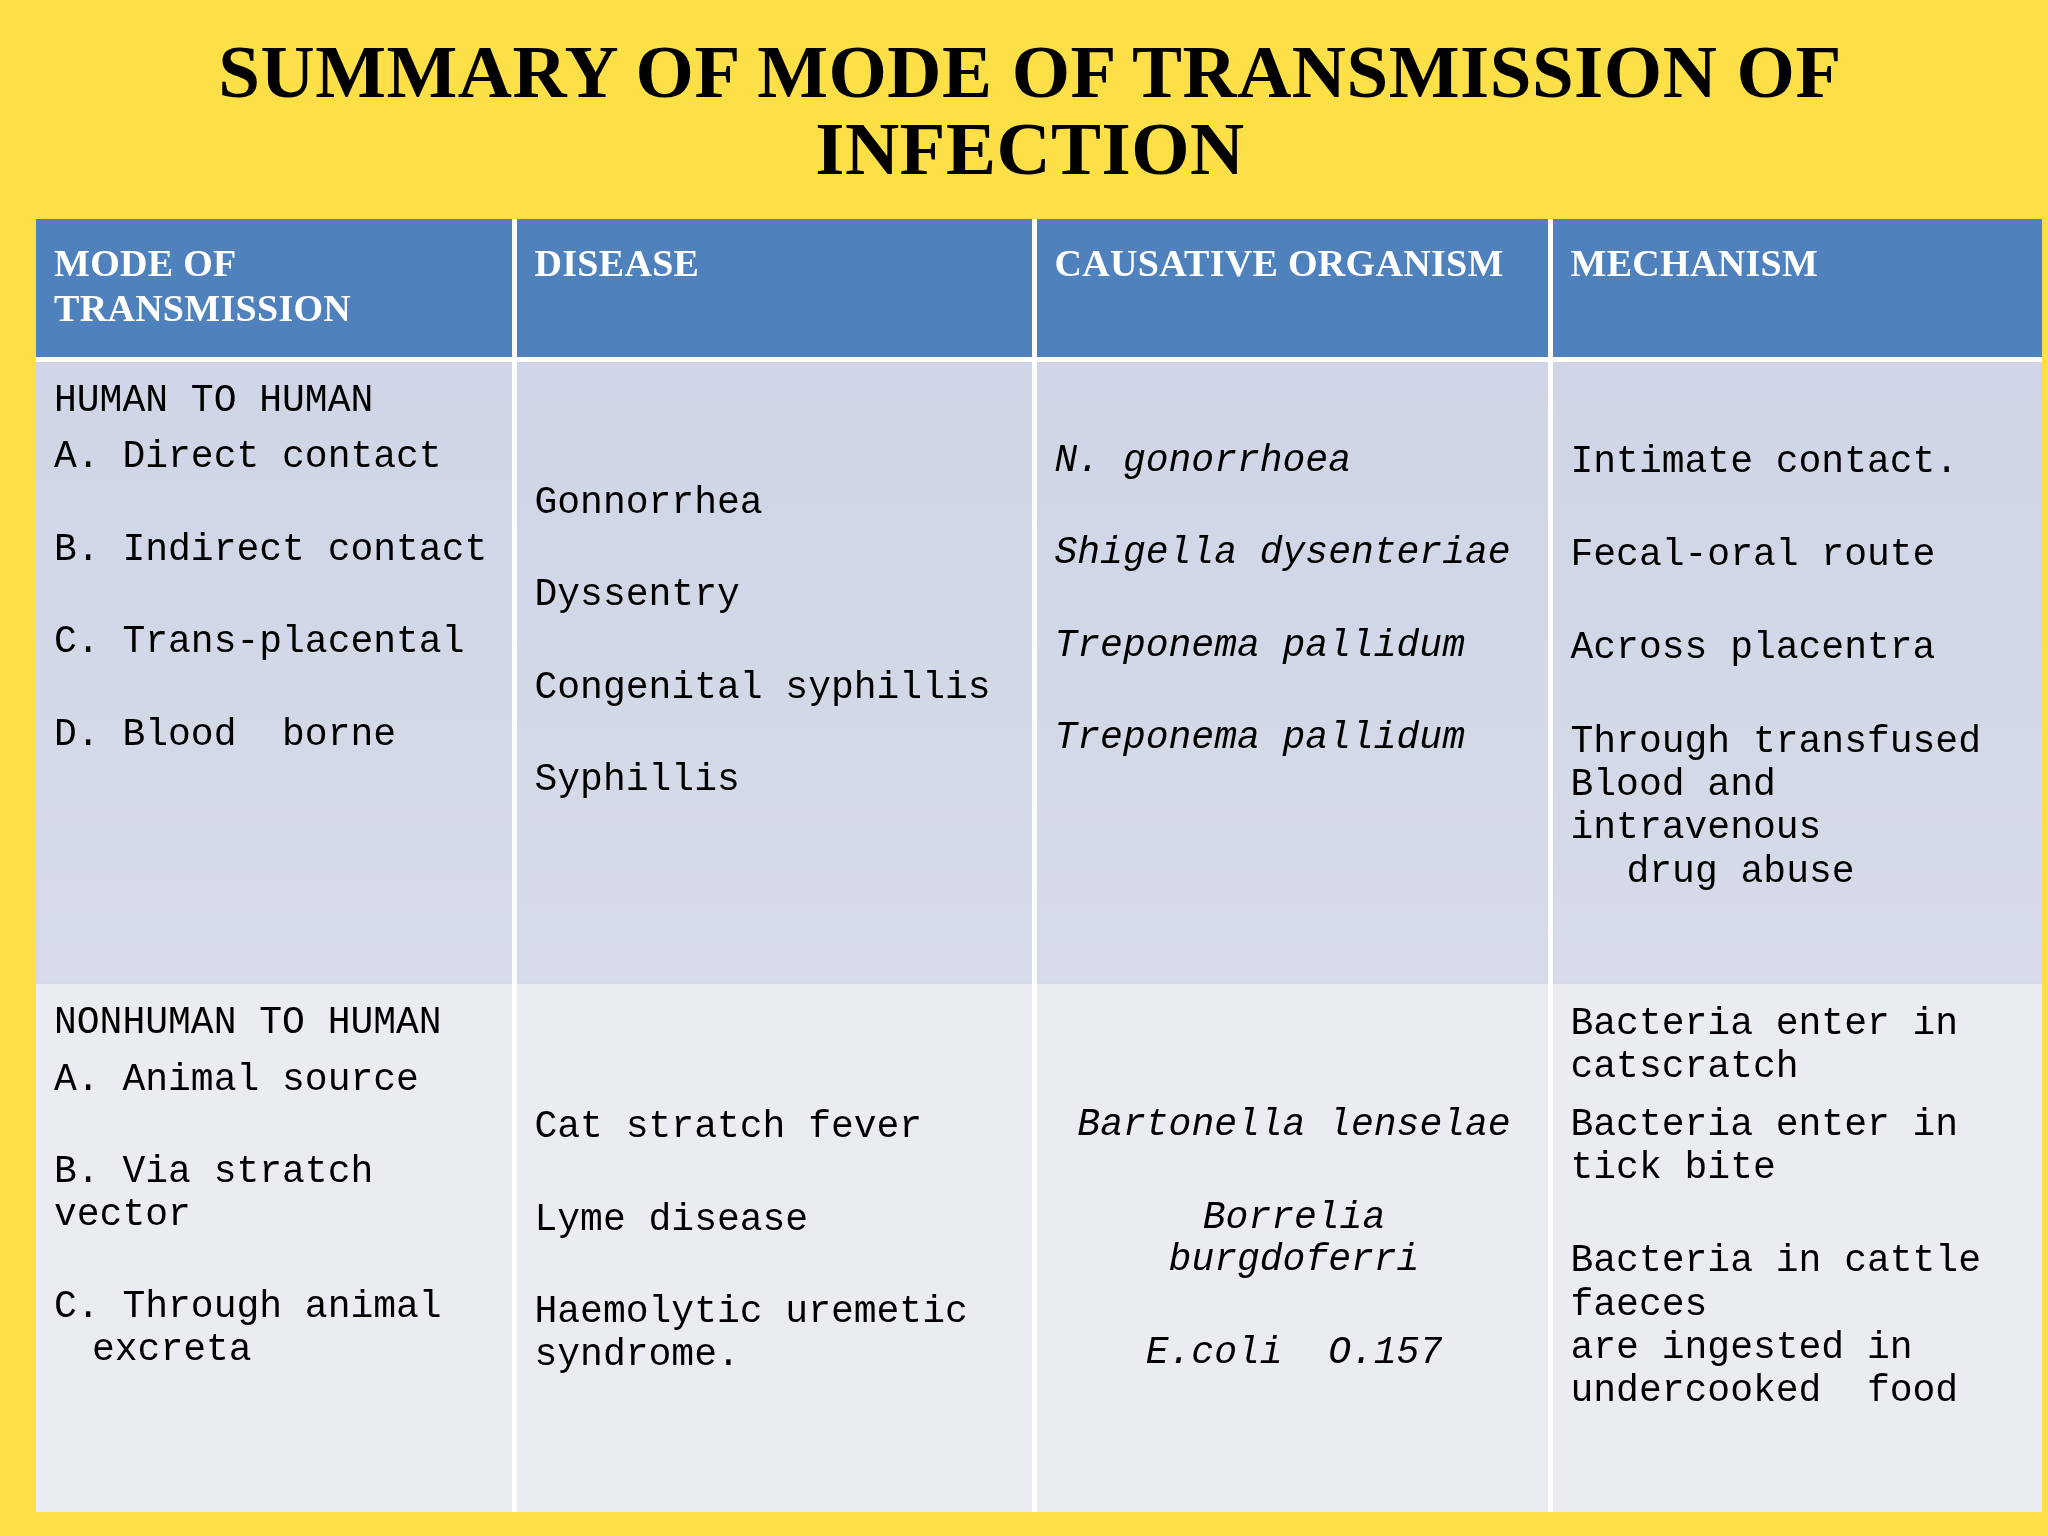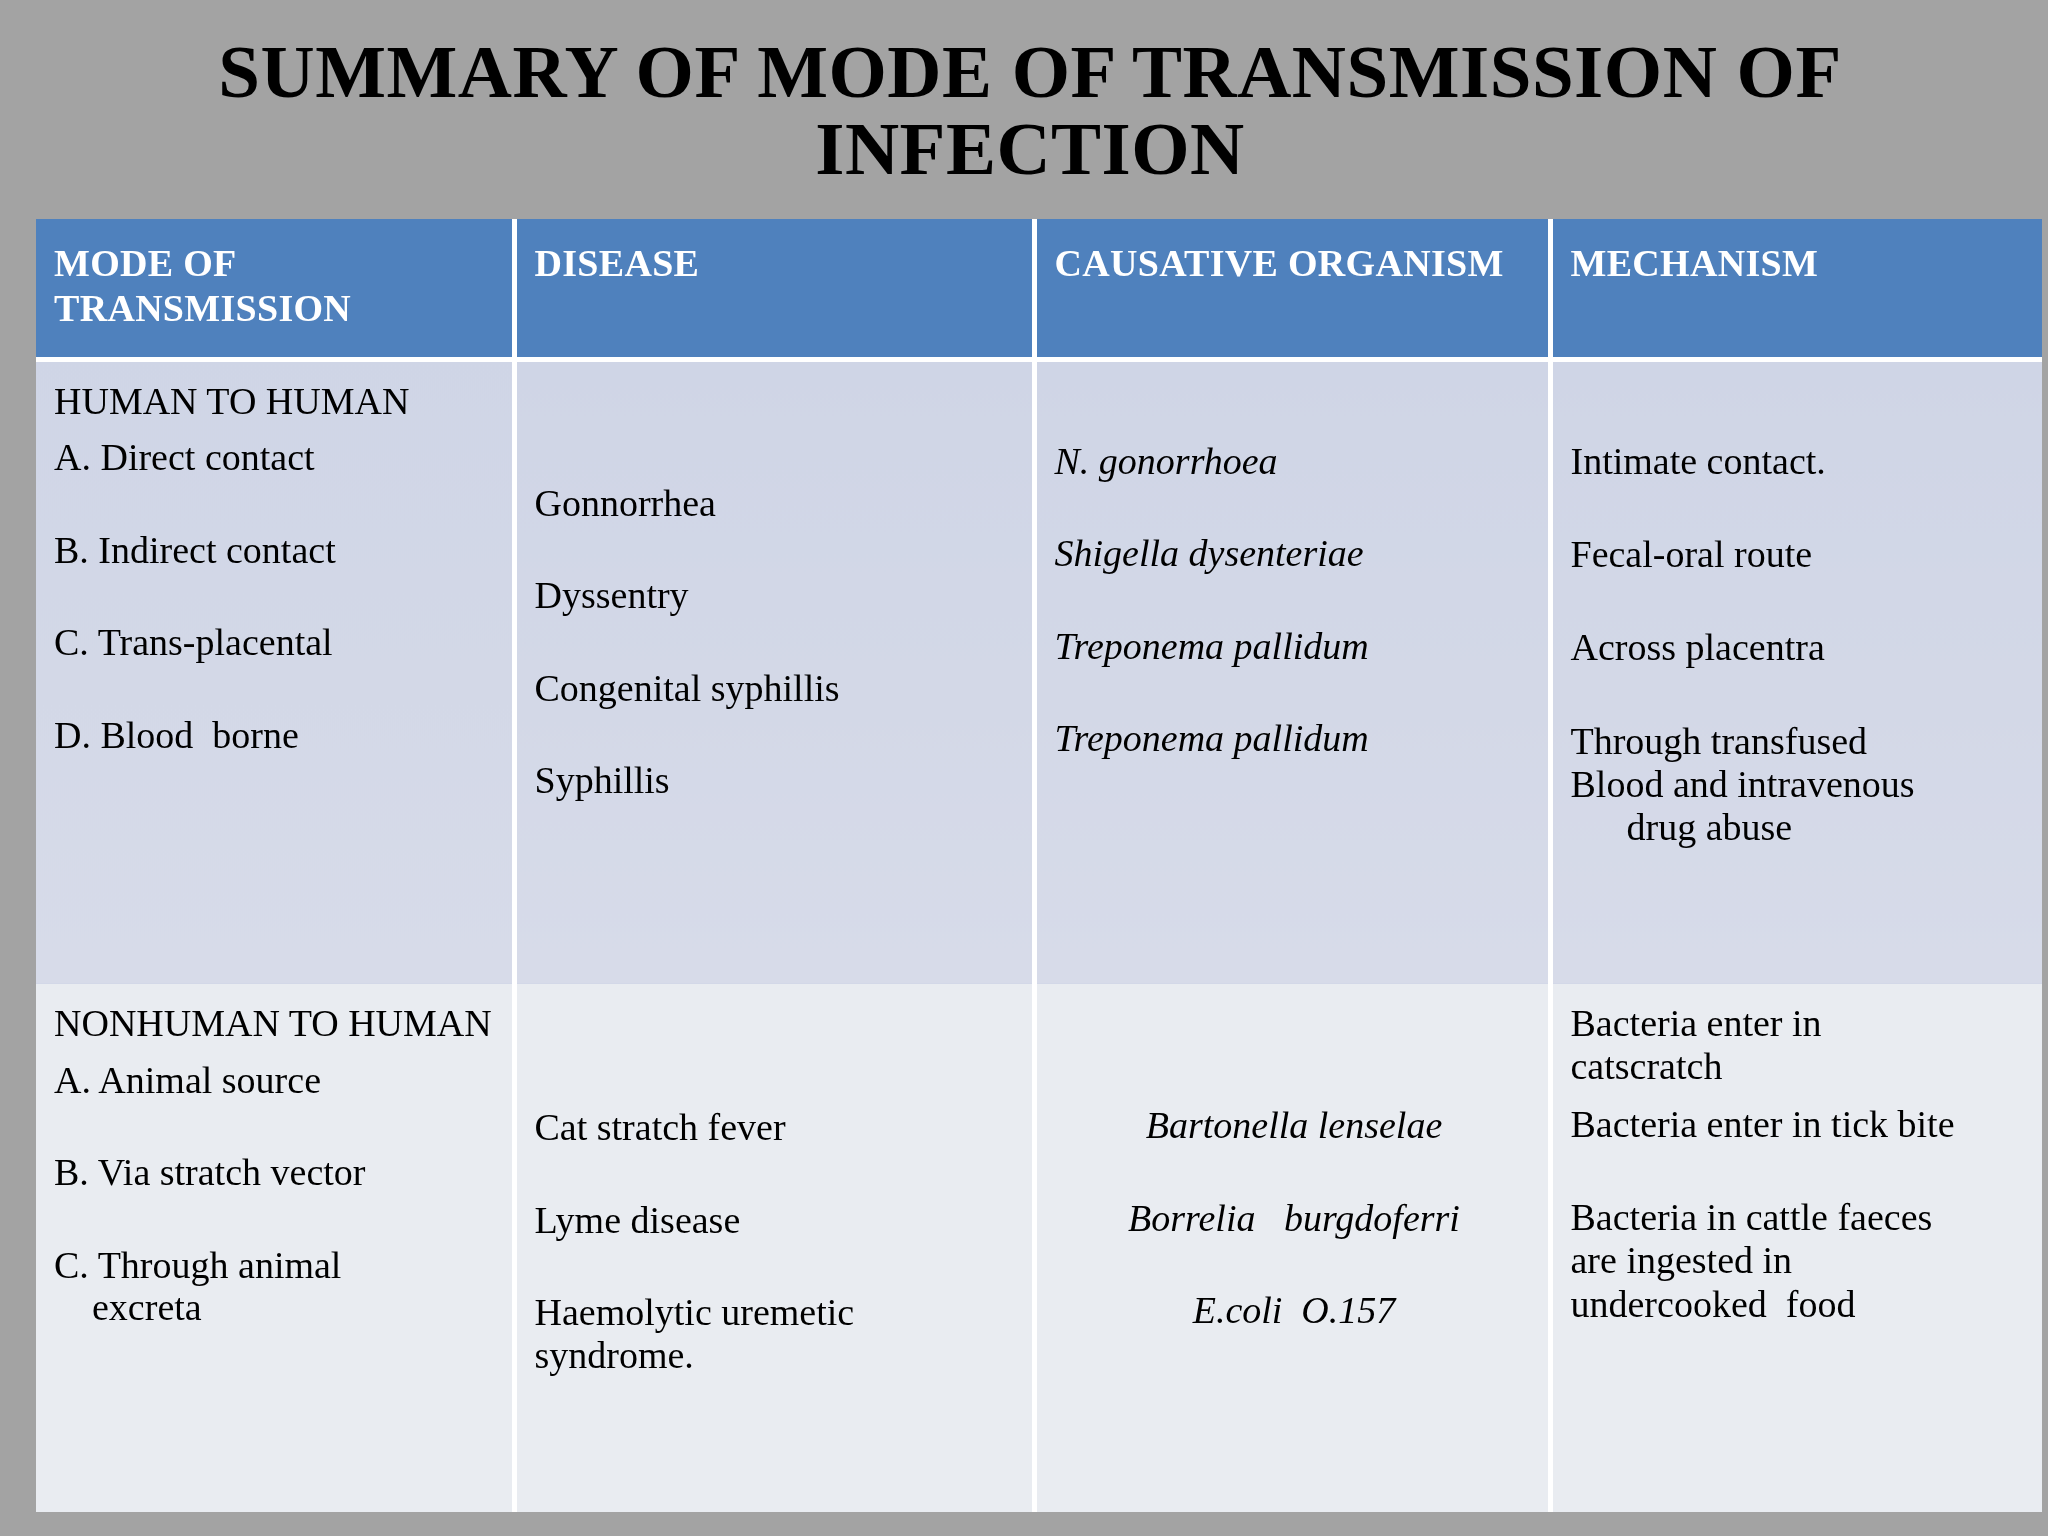--- a/index.html
+++ b/index.html
@@ -11,21 +11,21 @@
     width: 2048px;
     height: 1536px;
     font-family: "Liberation Serif", "DejaVu Serif", serif;
     color: #000000;
     overflow: hidden;
   }
   .slide {
     position: relative;
     width: 2048px;
     height: 1536px;
-    background: #a3a3a3;
+    background: #fde047;
     box-sizing: border-box;
   }
 
   
   .title {
     position: absolute;
     left: 150px;
     top: 34px;
     width: 1760px;
     text-align: center;
@@ -67,20 +67,21 @@
   }
   thead th:last-child { border-right: none; }
 
   
   tbody td {
     vertical-align: top;
     font-size: 38px;
     line-height: 1.0;
     padding: 0;
     border-right: 5px solid #ffffff;
+    font-family: Liberation Mono, monospace;
   }
   tbody td:last-child { border-right: none; }
 
   tr.band1 td { background: linear-gradient(180deg,#cfd5e6 0%, #d3d8e7 55%, #d7dbe9 100%); }
   tr.band2 td { background: #e9ecf1; }
 
   tr.band1 { height: 625px; }
   tr.band2 { height: 528px; }
 
   .cellpad { padding: 18px 14px 10px 18px; }

